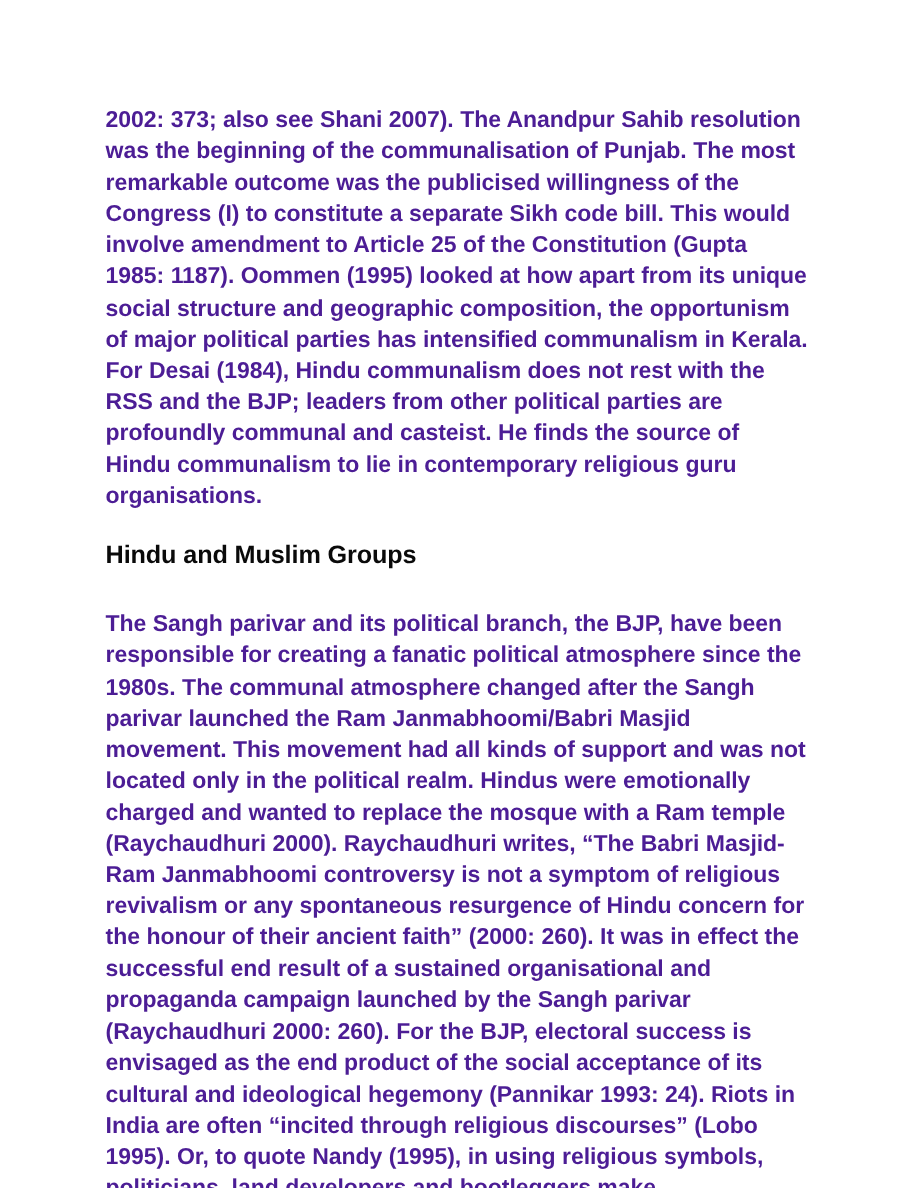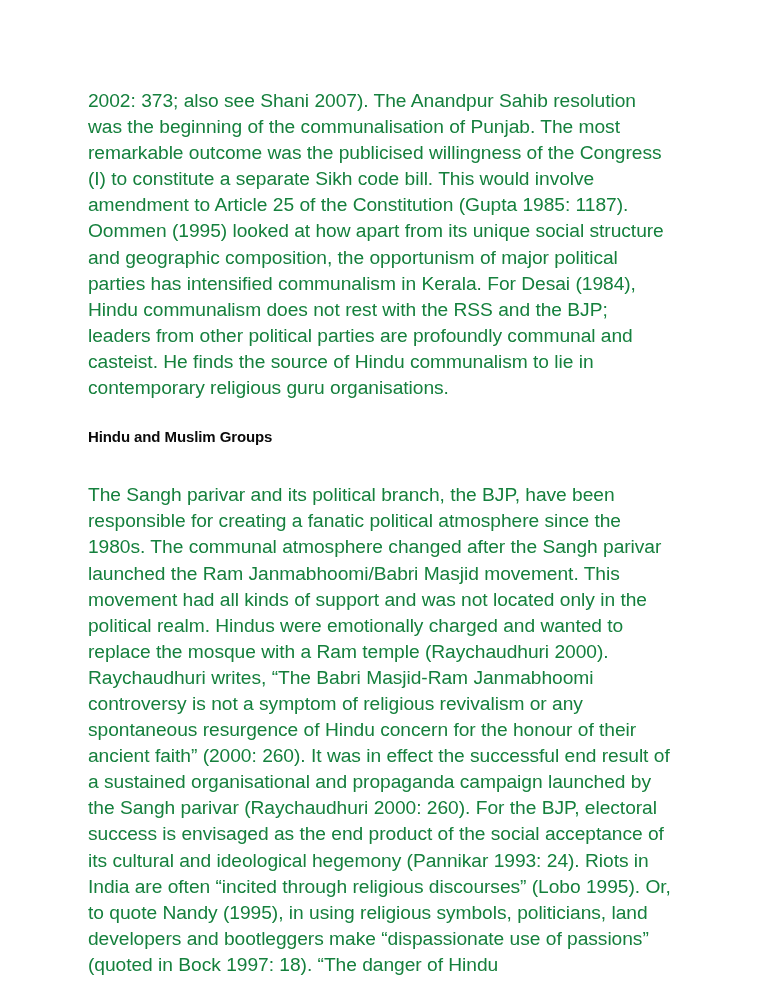--- a/index.html
+++ b/index.html
@@ -26,35 +26,36 @@
   .text-column {
     position: absolute;
     left: 88px;
     top: 88px;
     width: 586px;
   }
 
   .para {
     font-size: 19.2px;
     line-height: 26.1px;
-    color: #15803d;
+    color: #4c1d95;
     text-align: left;
     letter-spacing: -0.05px;
     word-spacing: 0.1px;
     margin: 0;
     hyphens: none;
+    font-weight: bold;
     -webkit-hyphens: none;
   }
 
   .para + .section-heading {
     margin-top: 23px;
   }
 
   .section-heading {
-    font-size: 15px;
+    font-size: 21px;
     line-height: 26.1px;
     font-weight: bold;
     color: #0a0a0a;
     letter-spacing: -0.1px;
     margin: 0;
   }
 
   .section-heading + .para {
     margin-top: 32px;
   }

